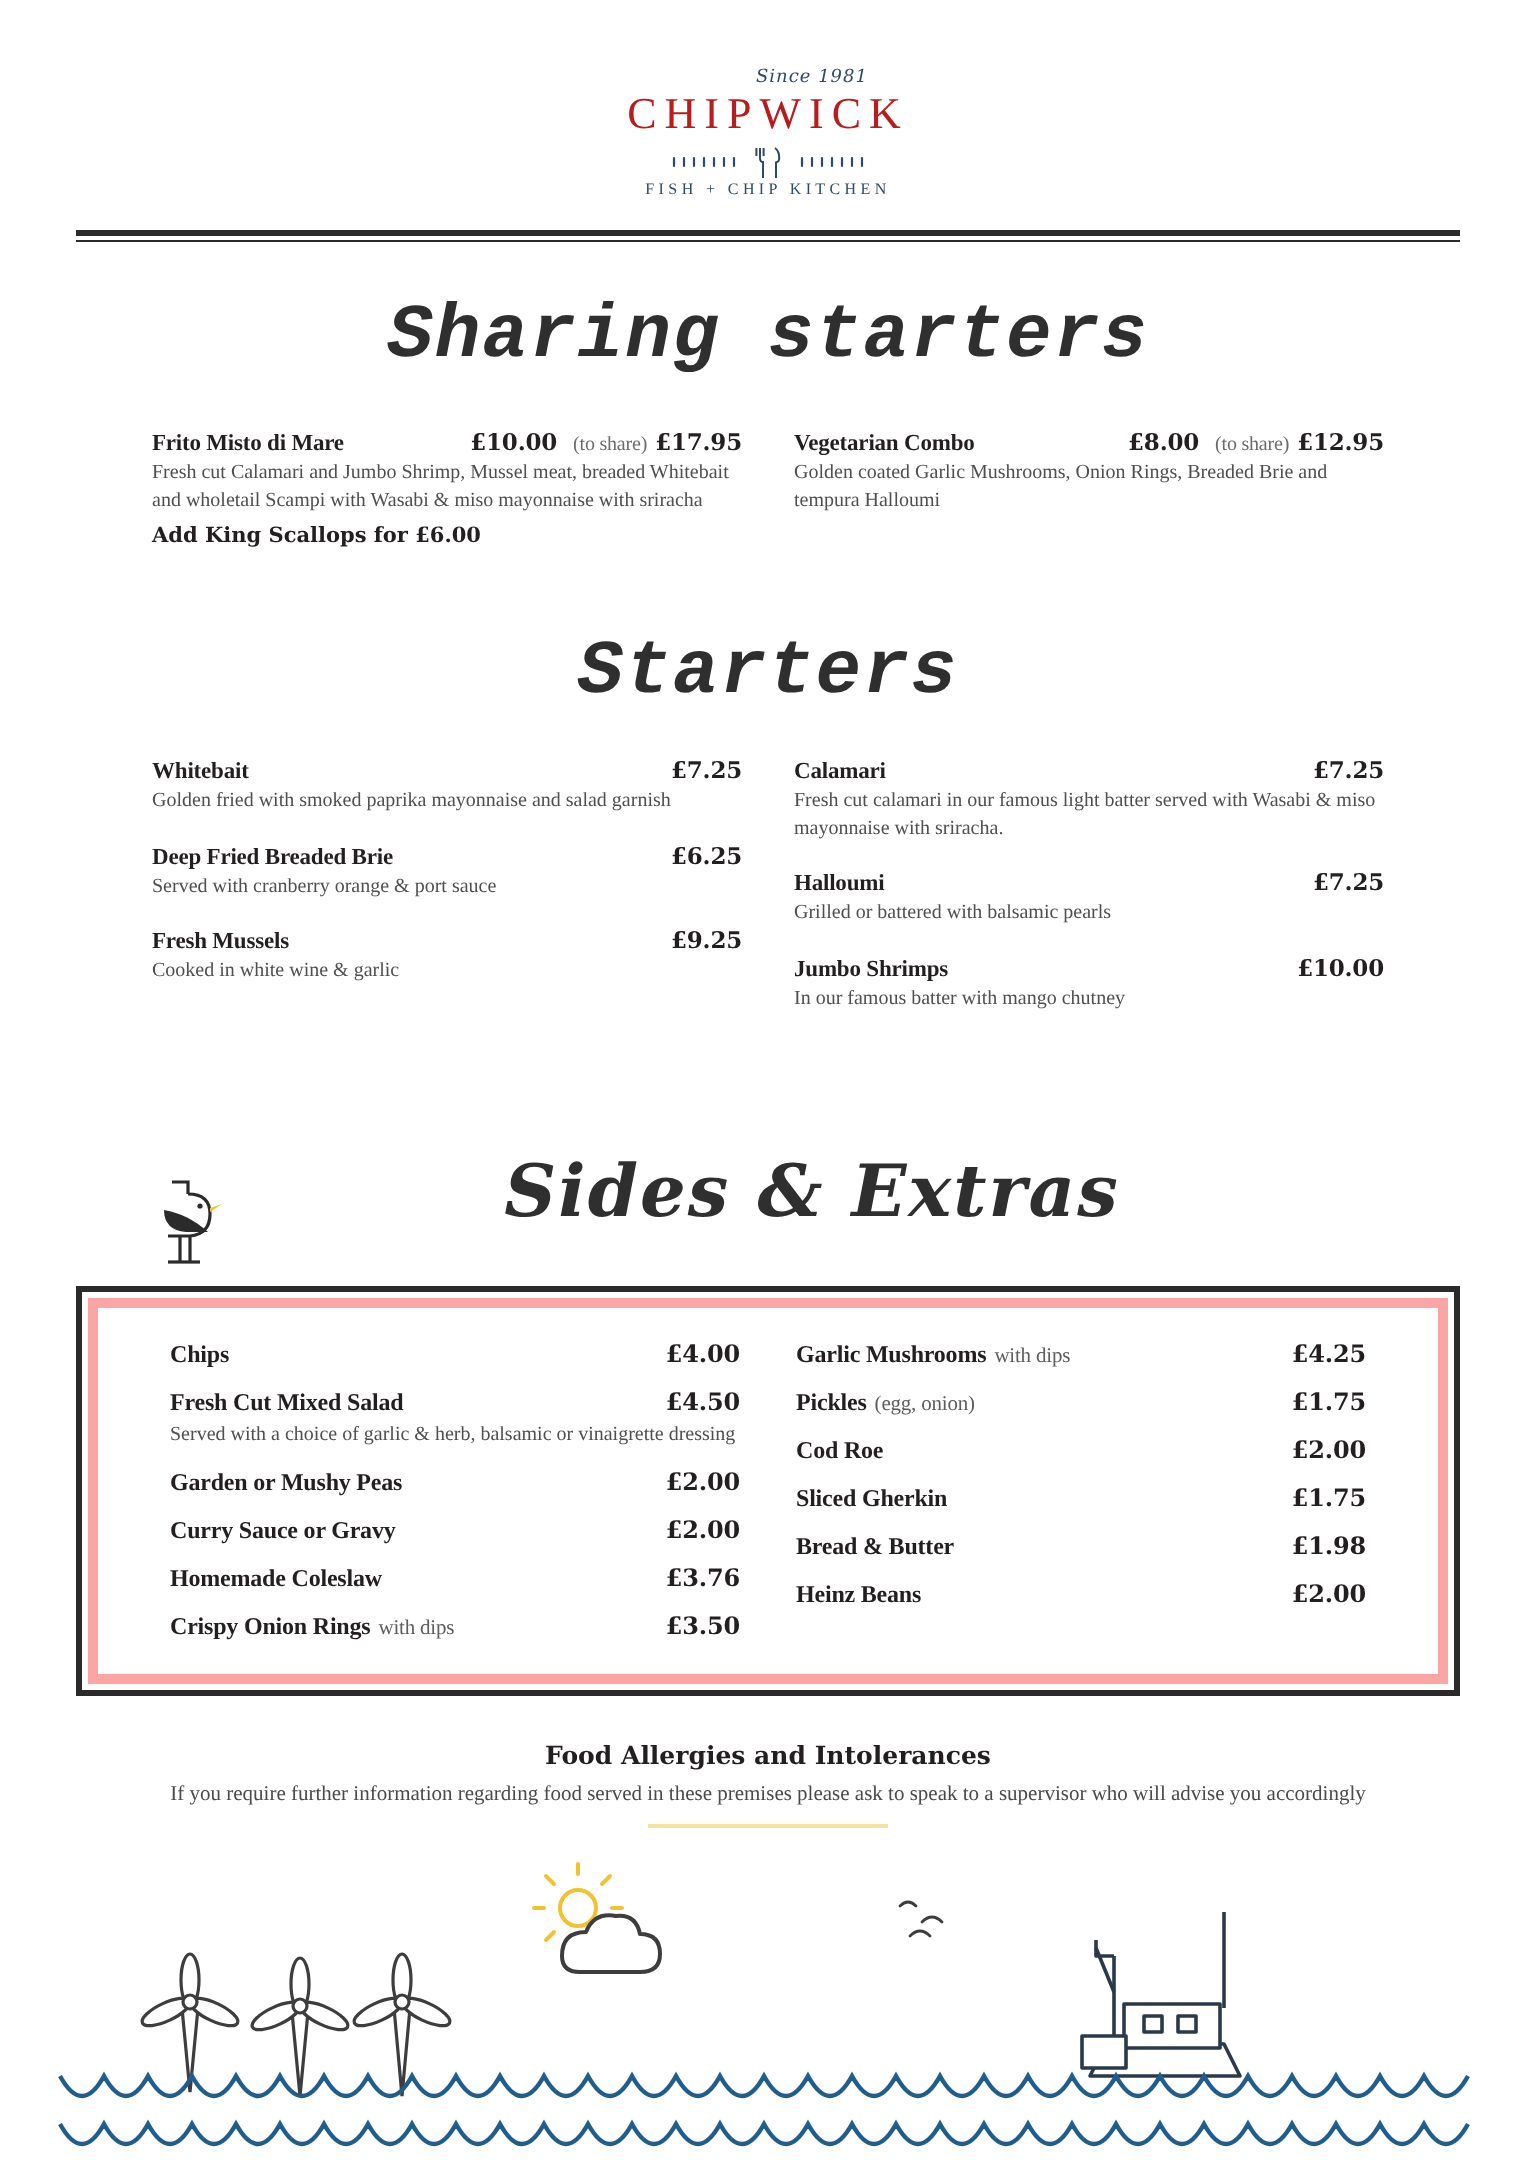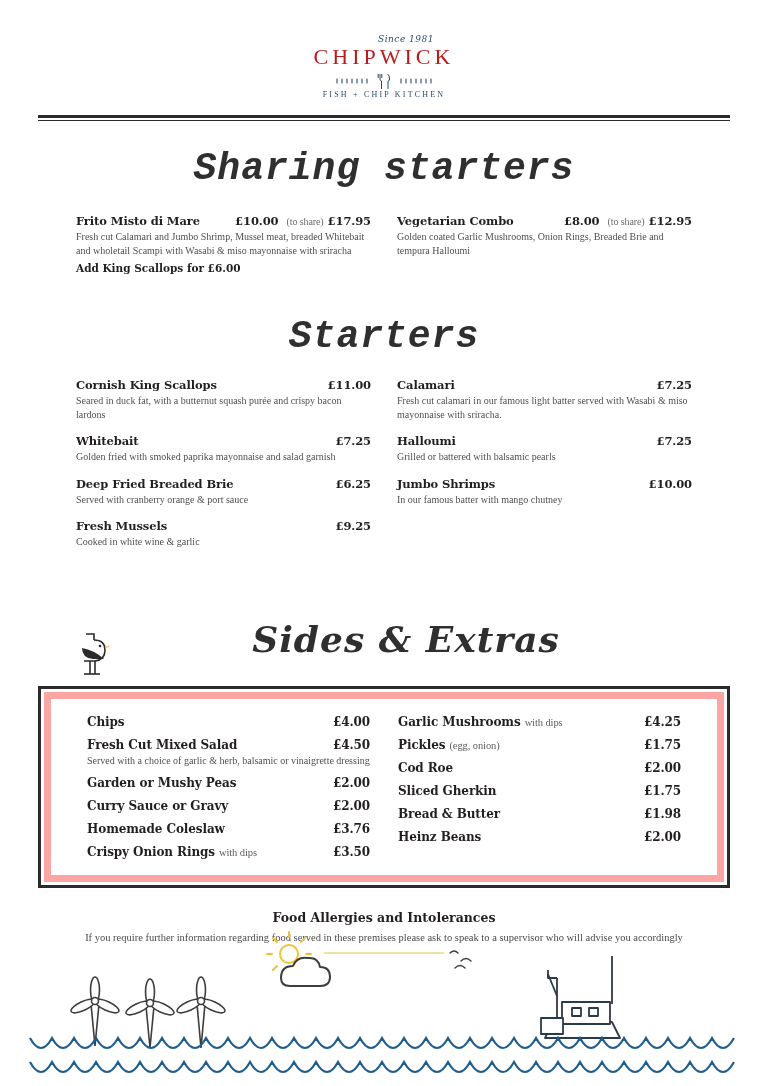--- a/index.html
+++ b/index.html
@@ -88,21 +88,21 @@
   .item { margin-bottom: 11px; }
   .item-head {
     display: flex;
     align-items: baseline;
     font-family: "DejaVu Serif", serif;
     font-weight: bold;
     font-size: 11.5px;
     color: #231f20;
     letter-spacing: -0.1px;
   }
-  .item-name { white-space: nowrap; }
+  .item-name { white-space: nowrap; font-family: Liberation Serif, serif; }
   .item-suffix {
     font-weight: normal;
     font-family: "Liberation Serif", serif;
     font-size: 10.5px;
     color: #5d5d5d;
     margin-left: 4px;
   }
   .spacer { flex: 1 1 auto; }
   .price {
     font-family: "DejaVu Serif", serif;
@@ -160,21 +160,21 @@
     color: #2f2f2f;
     letter-spacing: 1px;
     padding-left: 44px;
   }
   .sides-box {
     margin: 6px 38px 0 38px;
     border: 3px solid #2b2b2b;
     padding: 3px;
   }
   .sides-inner {
-    border: 7px solid #fca5a5;
+    border: 5px solid #fca5a5;
     padding: 16px 36px 16px 36px;
     display: flex;
     gap: 28px;
   }
   .sides-inner .col { flex: 1 1 0; }
   .sides-inner .item { margin-bottom: 9px; }
   .sides-inner .item:last-child { margin-bottom: 0; }
   .sides-inner .item-head { font-size: 12px; }
   .sides-inner .price { font-size: 12px; }
 
@@ -285,28 +285,20 @@
   </div>
 </div>
 
 <div class="script-head script-starters">Starters</div>
 
 <div class="cols starters-wrap">
 
   <div class="col">
     <div class="item">
       <div class="item-head">
-        <span class="item-name">Cornish King Scallops</span>
-        <span class="spacer"></span>
-        <span class="price">£11.00</span>
-      </div>
-      <div class="desc">Seared in duck fat, with a butternut squash purée and crispy bacon lardons</div>
-    </div>
-    <div class="item">
-      <div class="item-head">
         <span class="item-name">Whitebait</span>
         <span class="spacer"></span>
         <span class="price">£7.25</span>
       </div>
       <div class="desc">Golden fried with smoked paprika mayonnaise and salad garnish</div>
     </div>
     <div class="item">
       <div class="item-head">
         <span class="item-name">Deep Fried Breaded Brie</span>
         <span class="spacer"></span>

